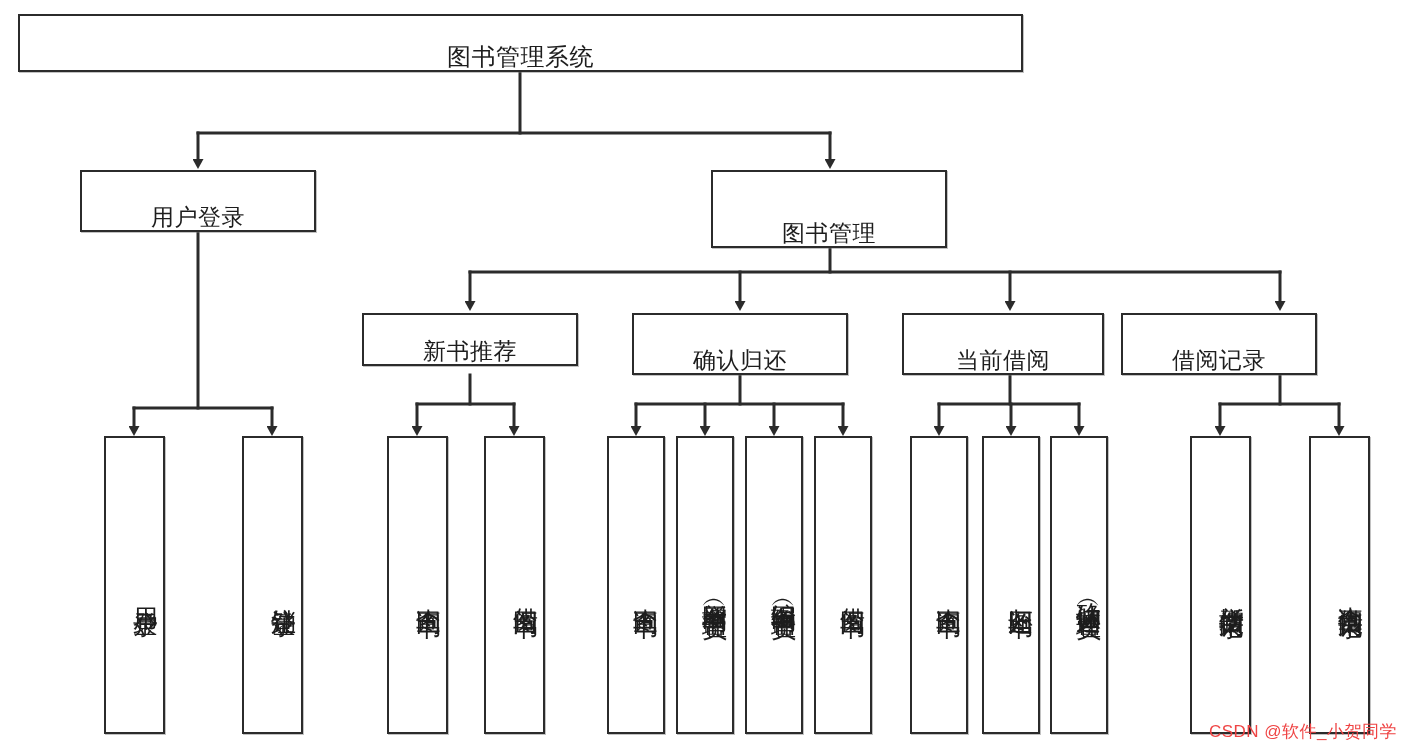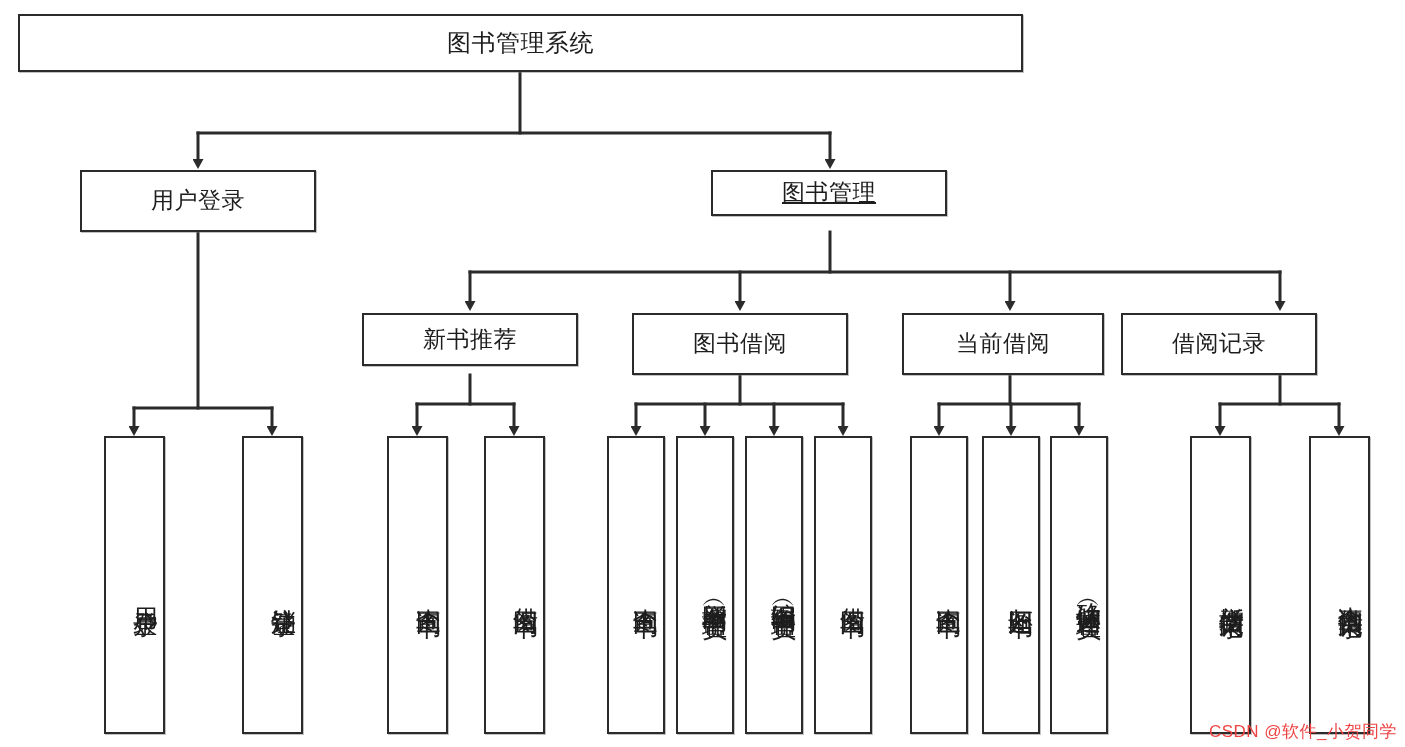--- a/index.html
+++ b/index.html
@@ -26,21 +26,21 @@
     width: 1405px;
     height: 747px;
     pointer-events: none;
   }
   .node {
     position: absolute;
     box-sizing: border-box;
     border: 2px solid #2b2b2b;
     background: #ffffff;
     display: flex;
-    align-items: center;
+    align-items: flex-end;
     justify-content: center;
     color: #1d1d1d;
     box-shadow: 1px 1px 0 rgba(120,120,120,0.45);
   }
   .node.horiz {
     font-size: 23px;
     letter-spacing: 0.5px;
     line-height: 1.1;
   }
   .node.root {
@@ -125,29 +125,29 @@
     </g>
   </svg>
 
   <div class="node horiz root" style="left: 18px; top: 14px; width: 1005px; height: 58px;">
     <span>图书管理系统</span>
   </div>
 
   <div class="node horiz" style="left: 80px; top: 170px; width: 236px; height: 62px;">
     <span>用户登录</span>
   </div>
-  <div class="node horiz" style="left: 711px; top: 170px; width: 236px; height: 46px; text-decoration: underline;">
+  <div class="node horiz" style="left: 711px; top: 170px; width: 236px; height: 78px;">
     <span>图书管理</span>
   </div>
 
   <div class="node horiz" style="left: 362px; top: 313px; width: 216px; height: 53px;">
     <span>新书推荐</span>
   </div>
   <div class="node horiz" style="left: 632px; top: 313px; width: 216px; height: 62px;">
-    <span>图书借阅</span>
+    <span>确认归还</span>
   </div>
   <div class="node horiz" style="left: 902px; top: 313px; width: 202px; height: 62px;">
     <span>当前借阅</span>
   </div>
   <div class="node horiz" style="left: 1121px; top: 313px; width: 196px; height: 62px;">
     <span>借阅记录</span>
   </div>
 
   <div class="node vert" style="left: 104px; top: 436px; width: 61px; height: 298px;">
     <span class="vlabel">用户登录</span>

